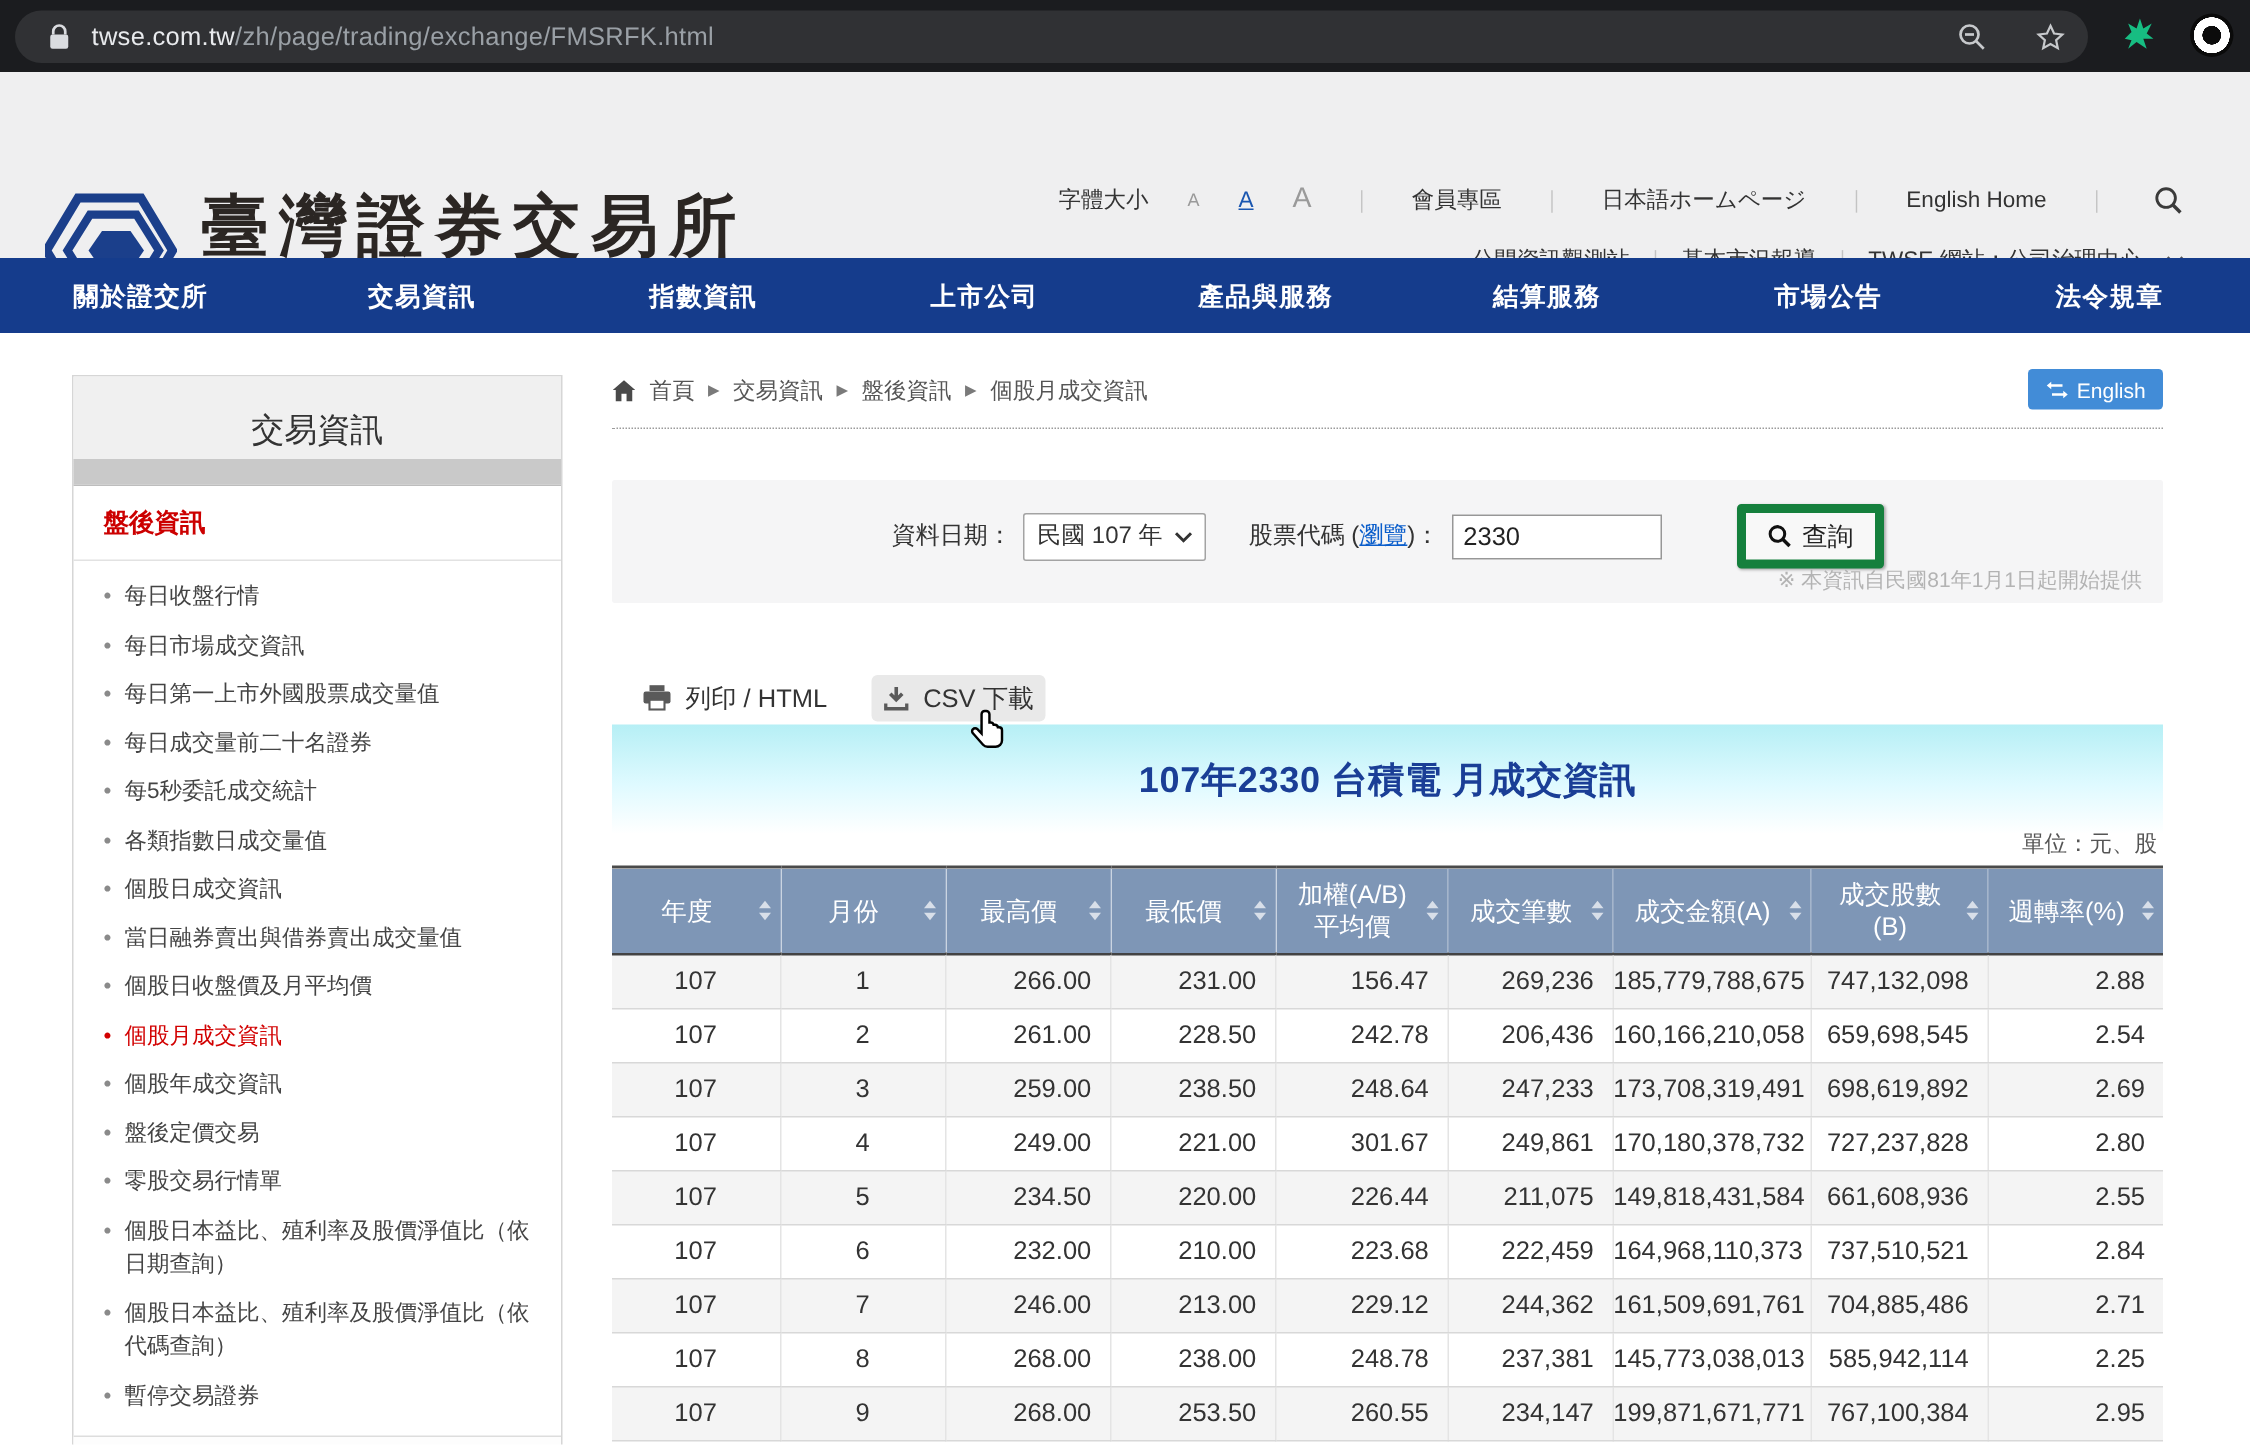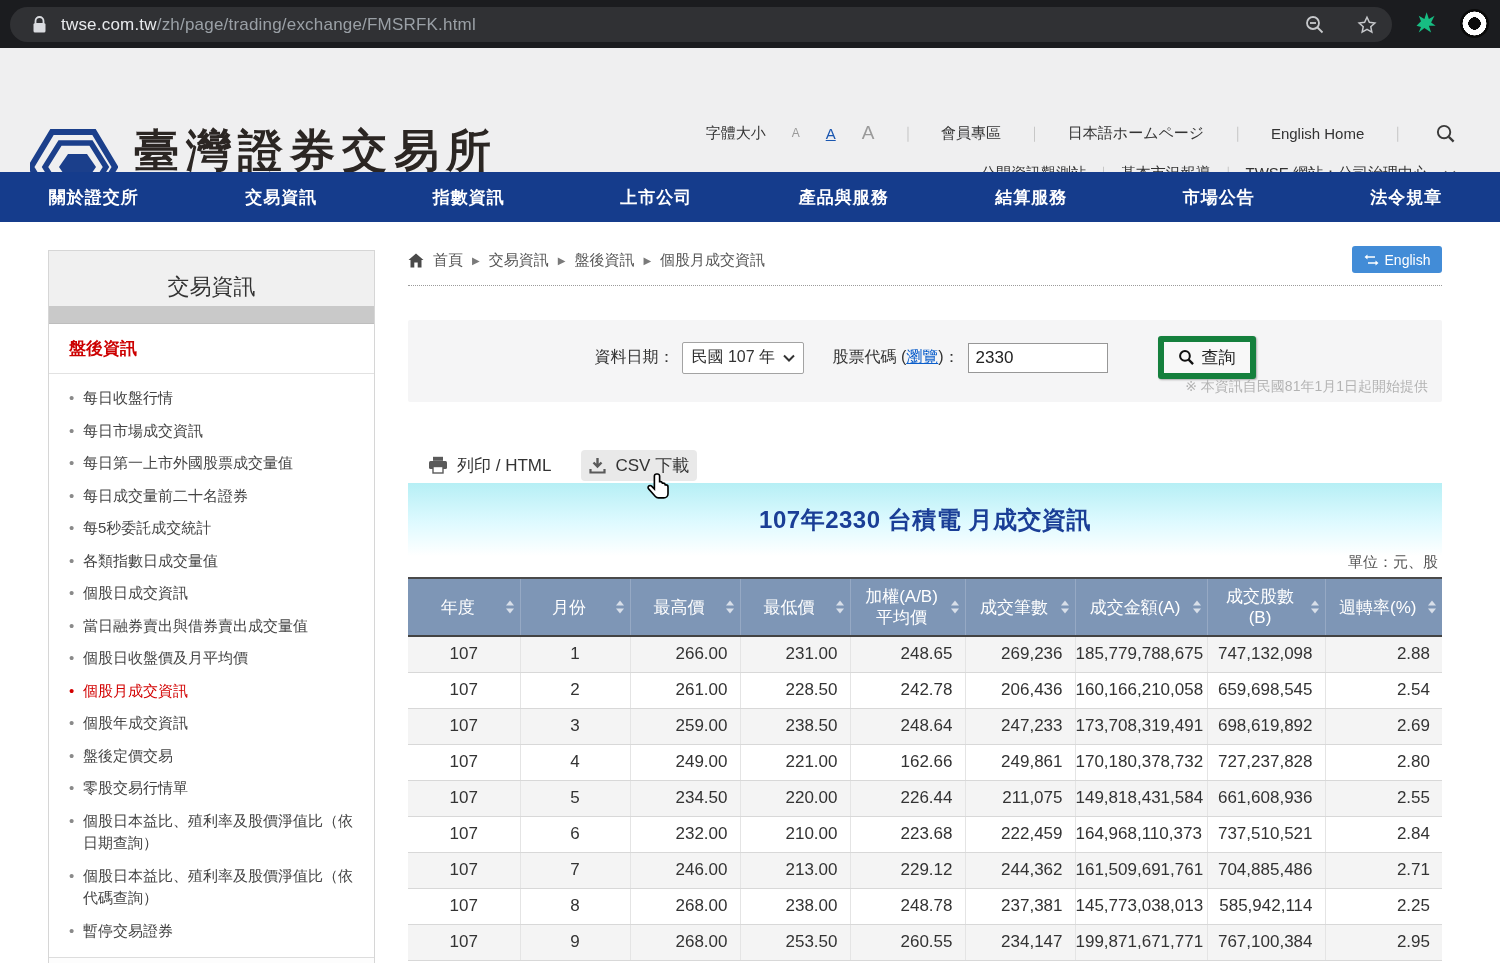--- a/index.html
+++ b/index.html
@@ -317,21 +317,21 @@
 (B)<span class="sort"><i class="up"></i><i class="down"></i></span></th>
         <th>週轉率(%)<span class="sort"><i class="up"></i><i class="down"></i></span></th>
       </tr>
     </thead>
   <tbody>
       <tr>
         <td class="col-center">107</td>
         <td class="col-center">1</td>
         <td class="col-right">266.00</td>
         <td class="col-right">231.00</td>
-        <td class="col-right">248.65</td>
+        <td class="col-right">156.47</td>
         <td class="col-right">269,236</td>
         <td class="col-right">185,779,788,675</td>
         <td class="col-right">747,132,098</td>
         <td class="col-right">2.88</td>
       </tr>
       <tr>
         <td class="col-center">107</td>
         <td class="col-center">2</td>
         <td class="col-right">261.00</td>
         <td class="col-right">228.50</td>
@@ -350,21 +350,21 @@
         <td class="col-right">247,233</td>
         <td class="col-right">173,708,319,491</td>
         <td class="col-right">698,619,892</td>
         <td class="col-right">2.69</td>
       </tr>
       <tr>
         <td class="col-center">107</td>
         <td class="col-center">4</td>
         <td class="col-right">249.00</td>
         <td class="col-right">221.00</td>
-        <td class="col-right">162.66</td>
+        <td class="col-right">301.67</td>
         <td class="col-right">249,861</td>
         <td class="col-right">170,180,378,732</td>
         <td class="col-right">727,237,828</td>
         <td class="col-right">2.80</td>
       </tr>
       <tr>
         <td class="col-center">107</td>
         <td class="col-center">5</td>
         <td class="col-right">234.50</td>
         <td class="col-right">220.00</td>

